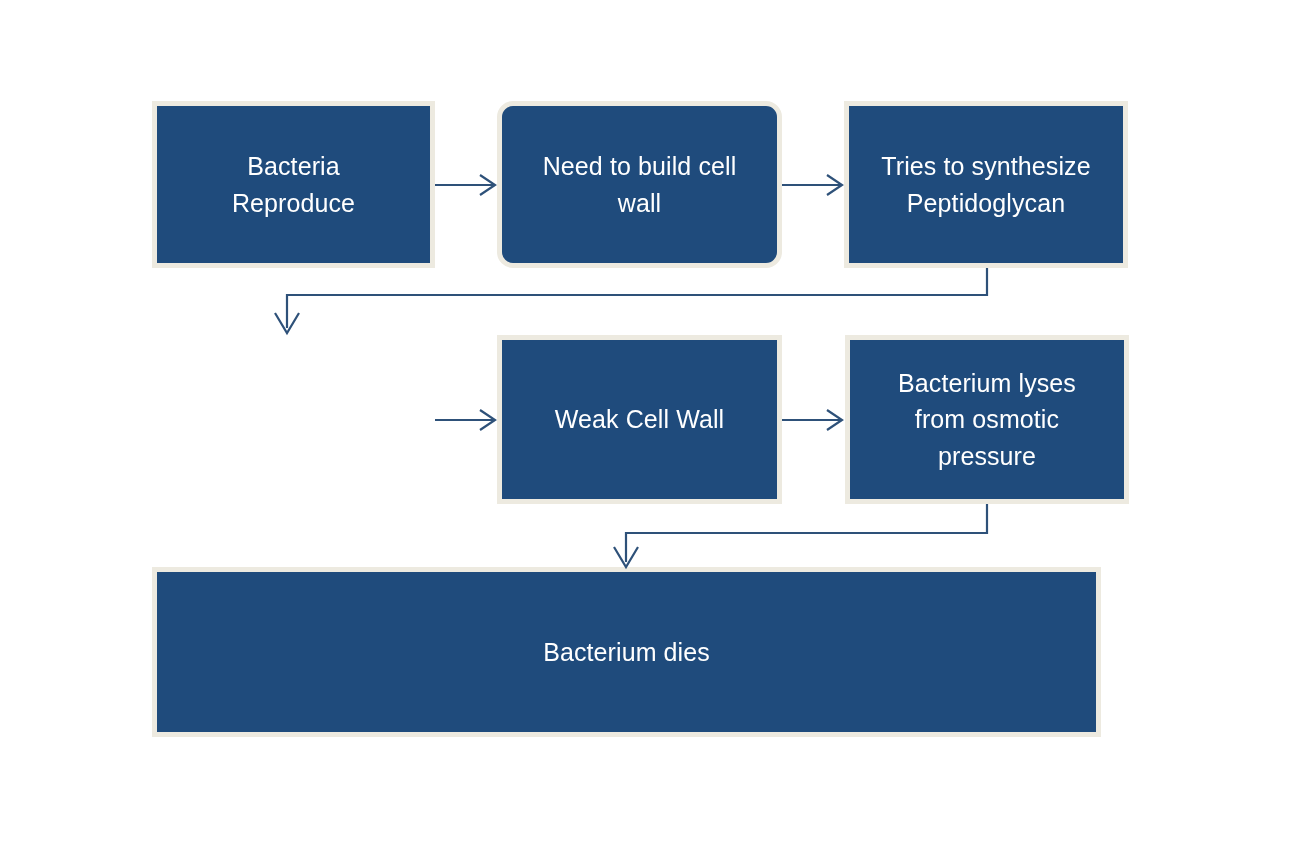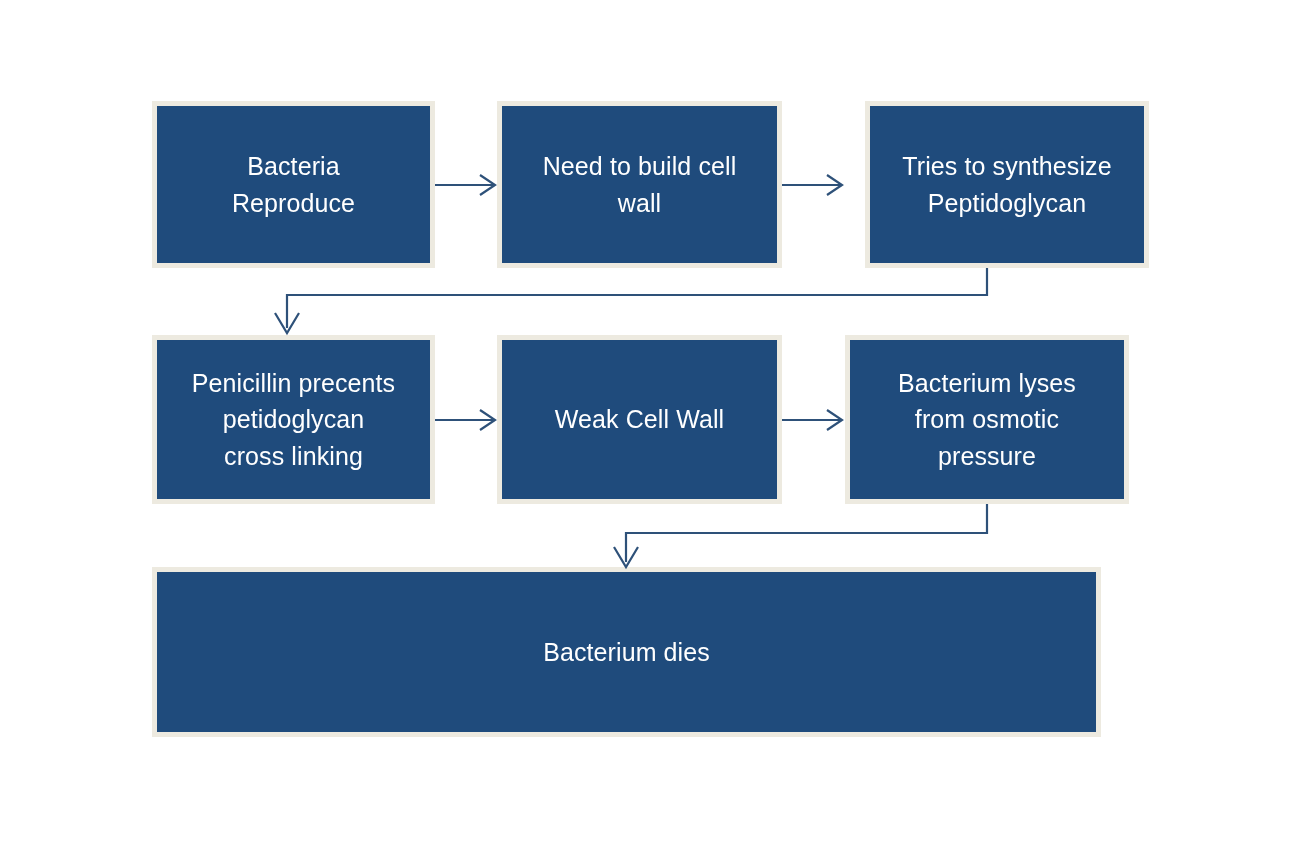--- a/index.html
+++ b/index.html
@@ -67,35 +67,30 @@
 </head>
 <body>
 
 <div id="canvas">
 
   <div class="node" style="left:152px; top:101px; width:283px; height:167px;">
     <span class="node-label">Bacteria
 Reproduce</span>
   </div>
 
-  <div class="node" style="left:497px; top:101px; width:285px; height:167px;">
+  <div class="node" style="left:497px; top:101px; width:285px; height:167px;border-radius:16px;">
     <span class="node-label">Need to build cell
 wall</span>
   </div>
 
-  <div class="node" style="left:865px; top:101px; width:284px; height:167px;">
+  <div class="node" style="left:844px; top:101px; width:284px; height:167px;">
     <span class="node-label">Tries to synthesize
 Peptidoglycan</span>
   </div>
 
-  <div class="node" style="left:152px; top:335px; width:283px; height:169px;">
-    <span class="node-label">Penicillin precents
-petidoglycan
-cross linking</span>
-  </div>
 
   <div class="node" style="left:845px; top:335px; width:284px; height:169px;">
     <span class="node-label">Bacterium lyses
 from osmotic
 pressure</span>
   </div>
 
   <div class="node" style="left:497px; top:335px; width:285px; height:169px;">
     <span class="node-label">Weak Cell Wall</span>
   </div>

